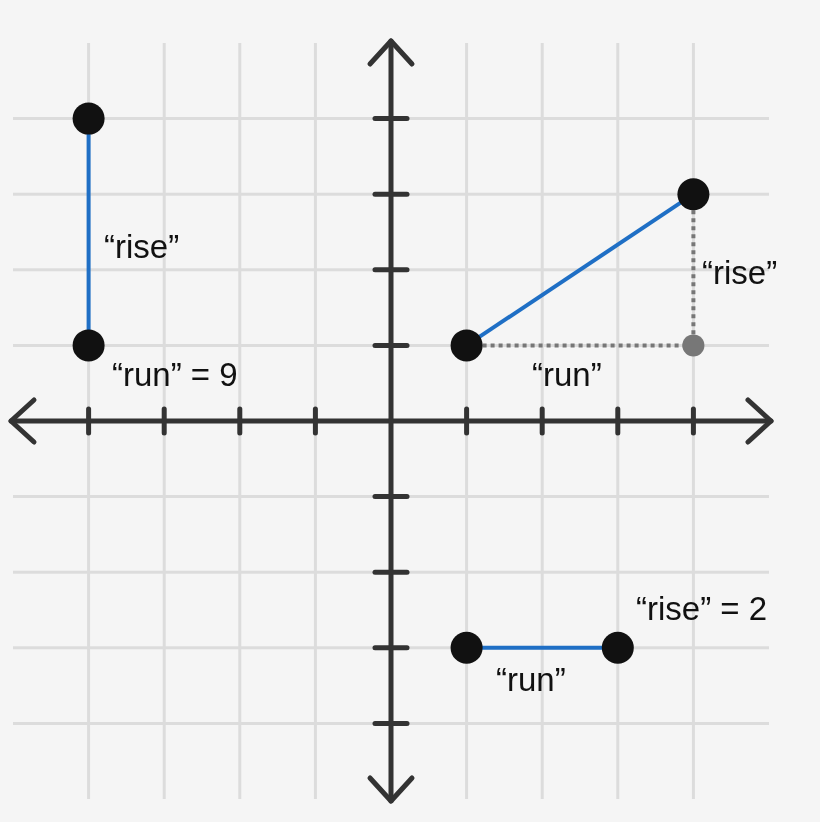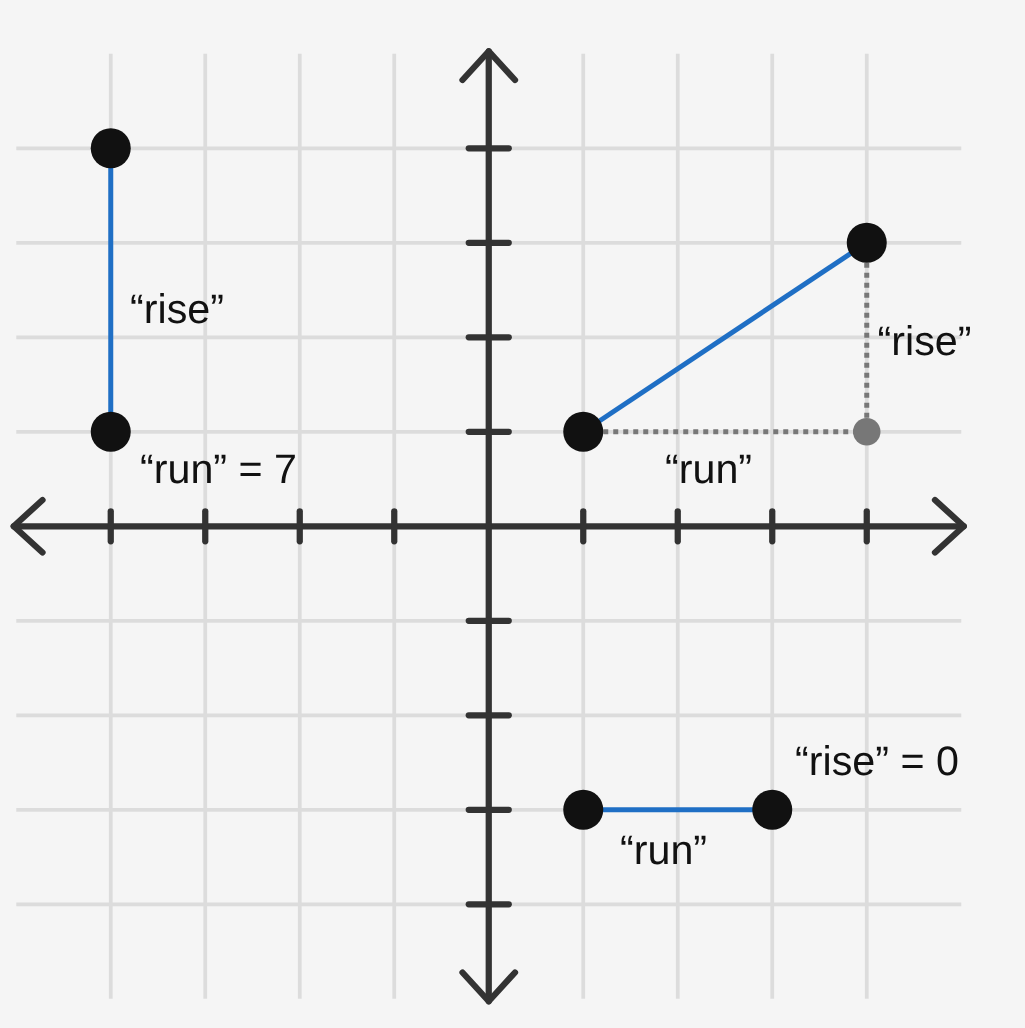--- a/index.html
+++ b/index.html
@@ -68,17 +68,17 @@
       <circle cx="88.60000000000002" cy="345.4" r="16" fill="#111111"></circle>
       <circle cx="693.4" cy="345.4" r="11" fill="#777777"></circle>
       <circle cx="466.6" cy="345.4" r="16" fill="#111111"></circle>
       <circle cx="693.4" cy="194.20000000000002" r="16" fill="#111111"></circle>
       <circle cx="466.6" cy="647.8" r="16" fill="#111111"></circle>
       <circle cx="617.8" cy="647.8" r="16" fill="#111111"></circle>
     </g>
 </svg>
 
 <div class="label" style="left:104px; top:230px;">“rise”</div>
-<div class="label" style="left:112px; top:358px;">“run” = 7</div>
+<div class="label" style="left:112px; top:358px;">“run” = 9</div>
 <div class="label" style="left:702px; top:256px;">“rise”</div>
 <div class="label" style="left:532px; top:358px;">“run”</div>
-<div class="label" style="left:636px; top:592px;">“rise” = 0</div>
+<div class="label" style="left:636px; top:592px;">“rise” = 2</div>
 <div class="label" style="left:496px; top:663px;">“run”</div>
 
 </body></html>

